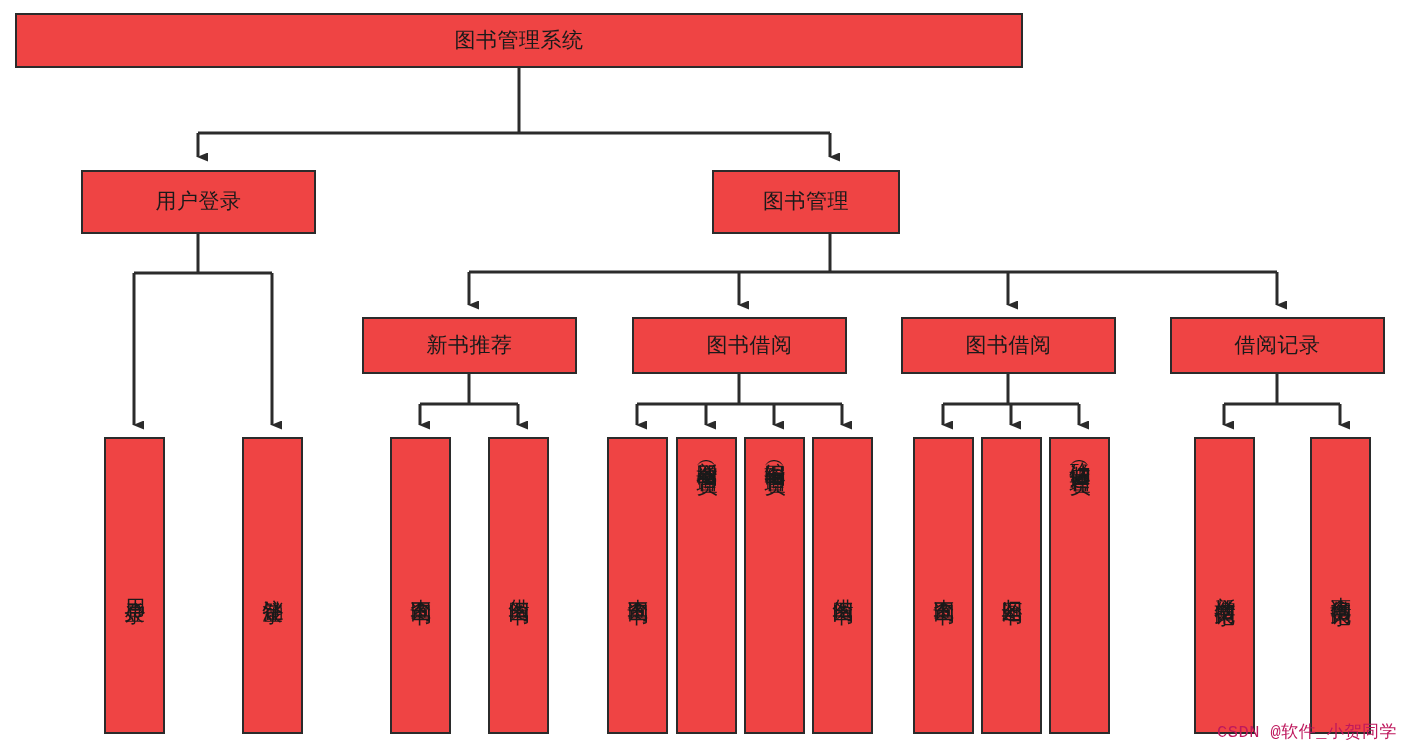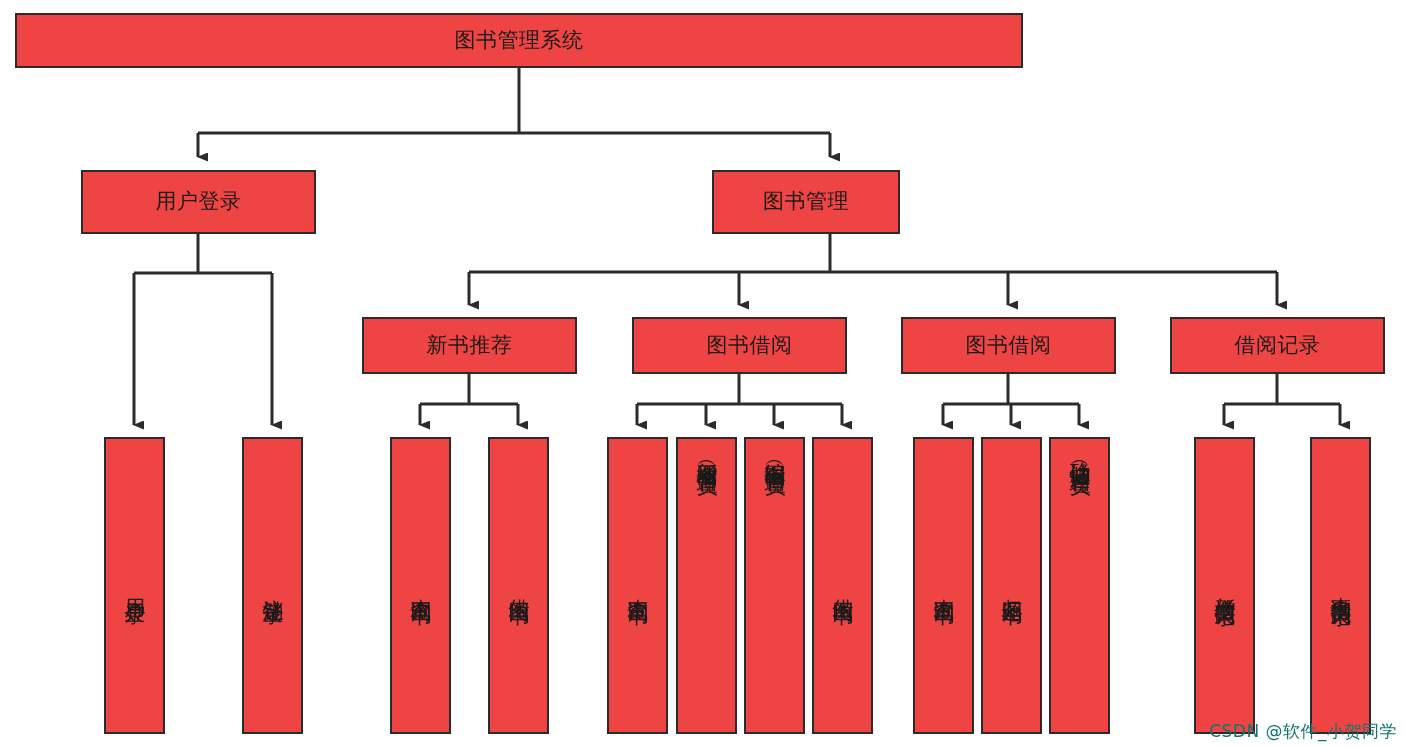--- a/index.html
+++ b/index.html
@@ -57,23 +57,24 @@
   }
   .leaf-box.center-v {
     align-items: center;
     padding-top: 0;
   }
   .watermark {
     position: absolute;
     right: 8px;
     bottom: 4px;
     font-size: 17px;
-    color: #0f766e;
+    color: #be185d;
     white-space: nowrap;
     letter-spacing: 0.5px;
+    font-family: Liberation Mono, monospace;
   }
 </style>
 </head>
 <body>
 
 <div id="canvas">
 
   <svg class="diagram" viewBox="0 0 1405 747">
     <defs>
       <marker id="arrowhead" markerWidth="9" markerHeight="11" refX="4.5" refY="10" orient="auto" markerUnits="userSpaceOnUse">

